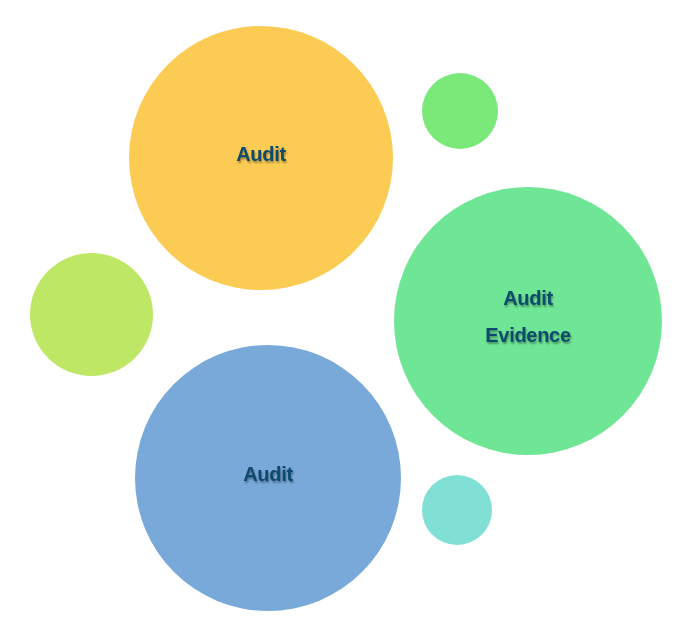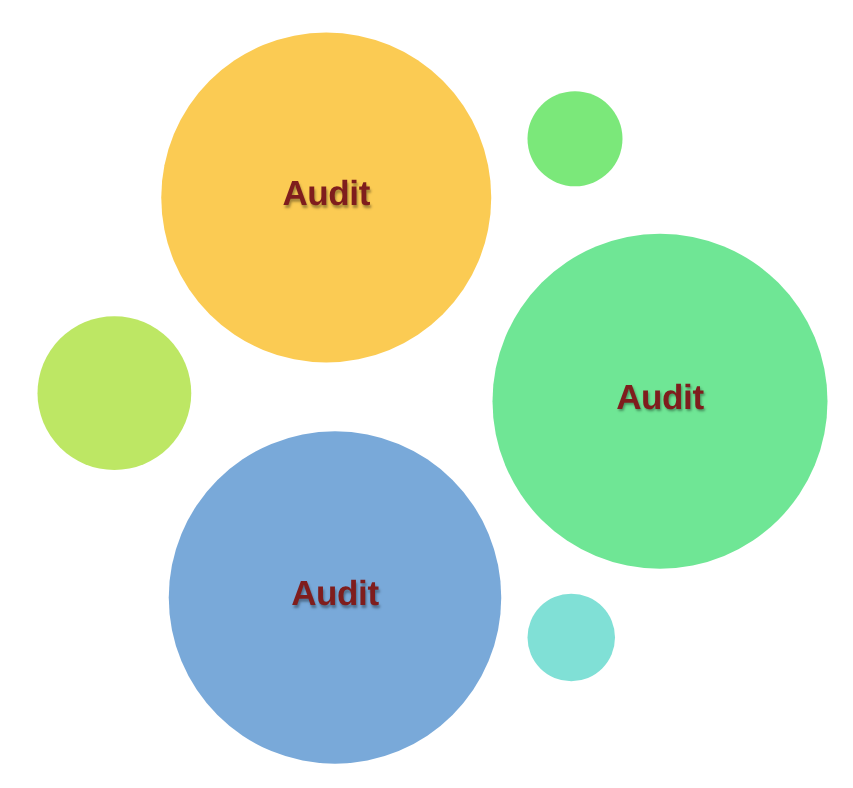--- a/index.html
+++ b/index.html
@@ -19,41 +19,42 @@
     border-radius: 50%;
     display: flex;
     flex-direction: column;
     align-items: center;
     justify-content: center;
     box-sizing: border-box;
   }
   .bubble .label-line {
     display: block;
     font-weight: bold;
-    font-size: 28px;
+    font-size: 20px;
     line-height: 37px;
     letter-spacing: -0.3px;
-    color: #7f1d1d;
+    color: #0c4a6e;
     text-align: center;
     text-shadow: 1px 2px 2px rgba(0,0,0,0.35);
     white-space: nowrap;
     transform: translateY(-4px);
   }
 </style>
 </head>
 <body>
 
 <div class="canvas" style="background: rgb(255, 255, 255);">
 
   <div class="bubble" style="left: 129px; top: 26px; width: 264px; height: 264px; background: rgb(251, 203, 83);">
     <span class="label-line">Audit</span>
   </div>
 
   <div class="bubble" style="left: 394px; top: 187px; width: 268px; height: 268px; background: rgb(111, 230, 149);">
     <span class="label-line">Audit</span>
+    <span class="label-line">Evidence</span>
   </div>
 
   <div class="bubble" style="left: 135px; top: 345px; width: 266px; height: 266px; background: rgb(121, 169, 217);">
     <span class="label-line">Audit</span>
   </div>
 
   <div class="bubble" style="left: 422px; top: 73px; width: 76px; height: 76px; background: rgb(123, 232, 122);"></div>
 
   <div class="bubble" style="left: 30px; top: 253px; width: 123px; height: 123px; background: rgb(189, 231, 100);"></div>
 

